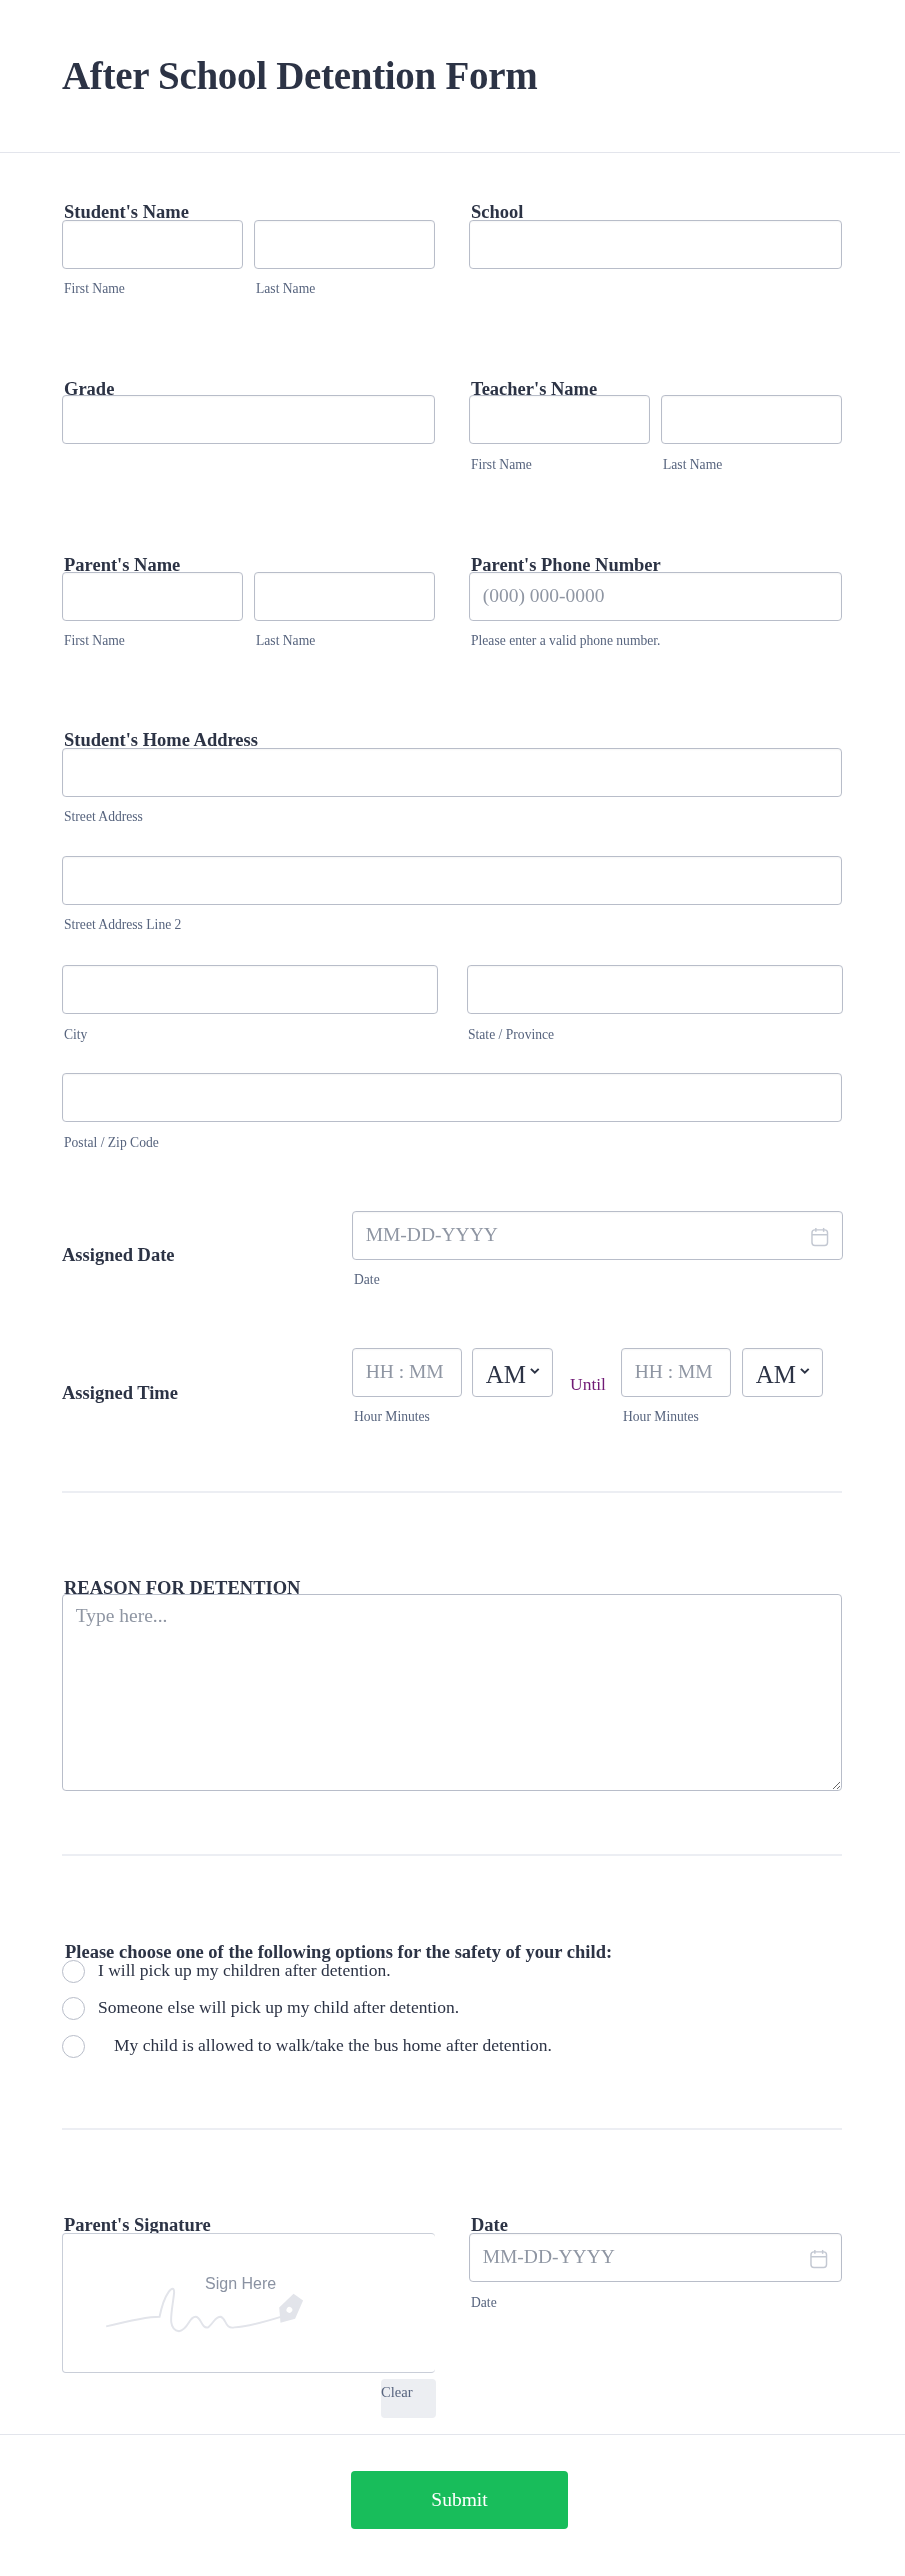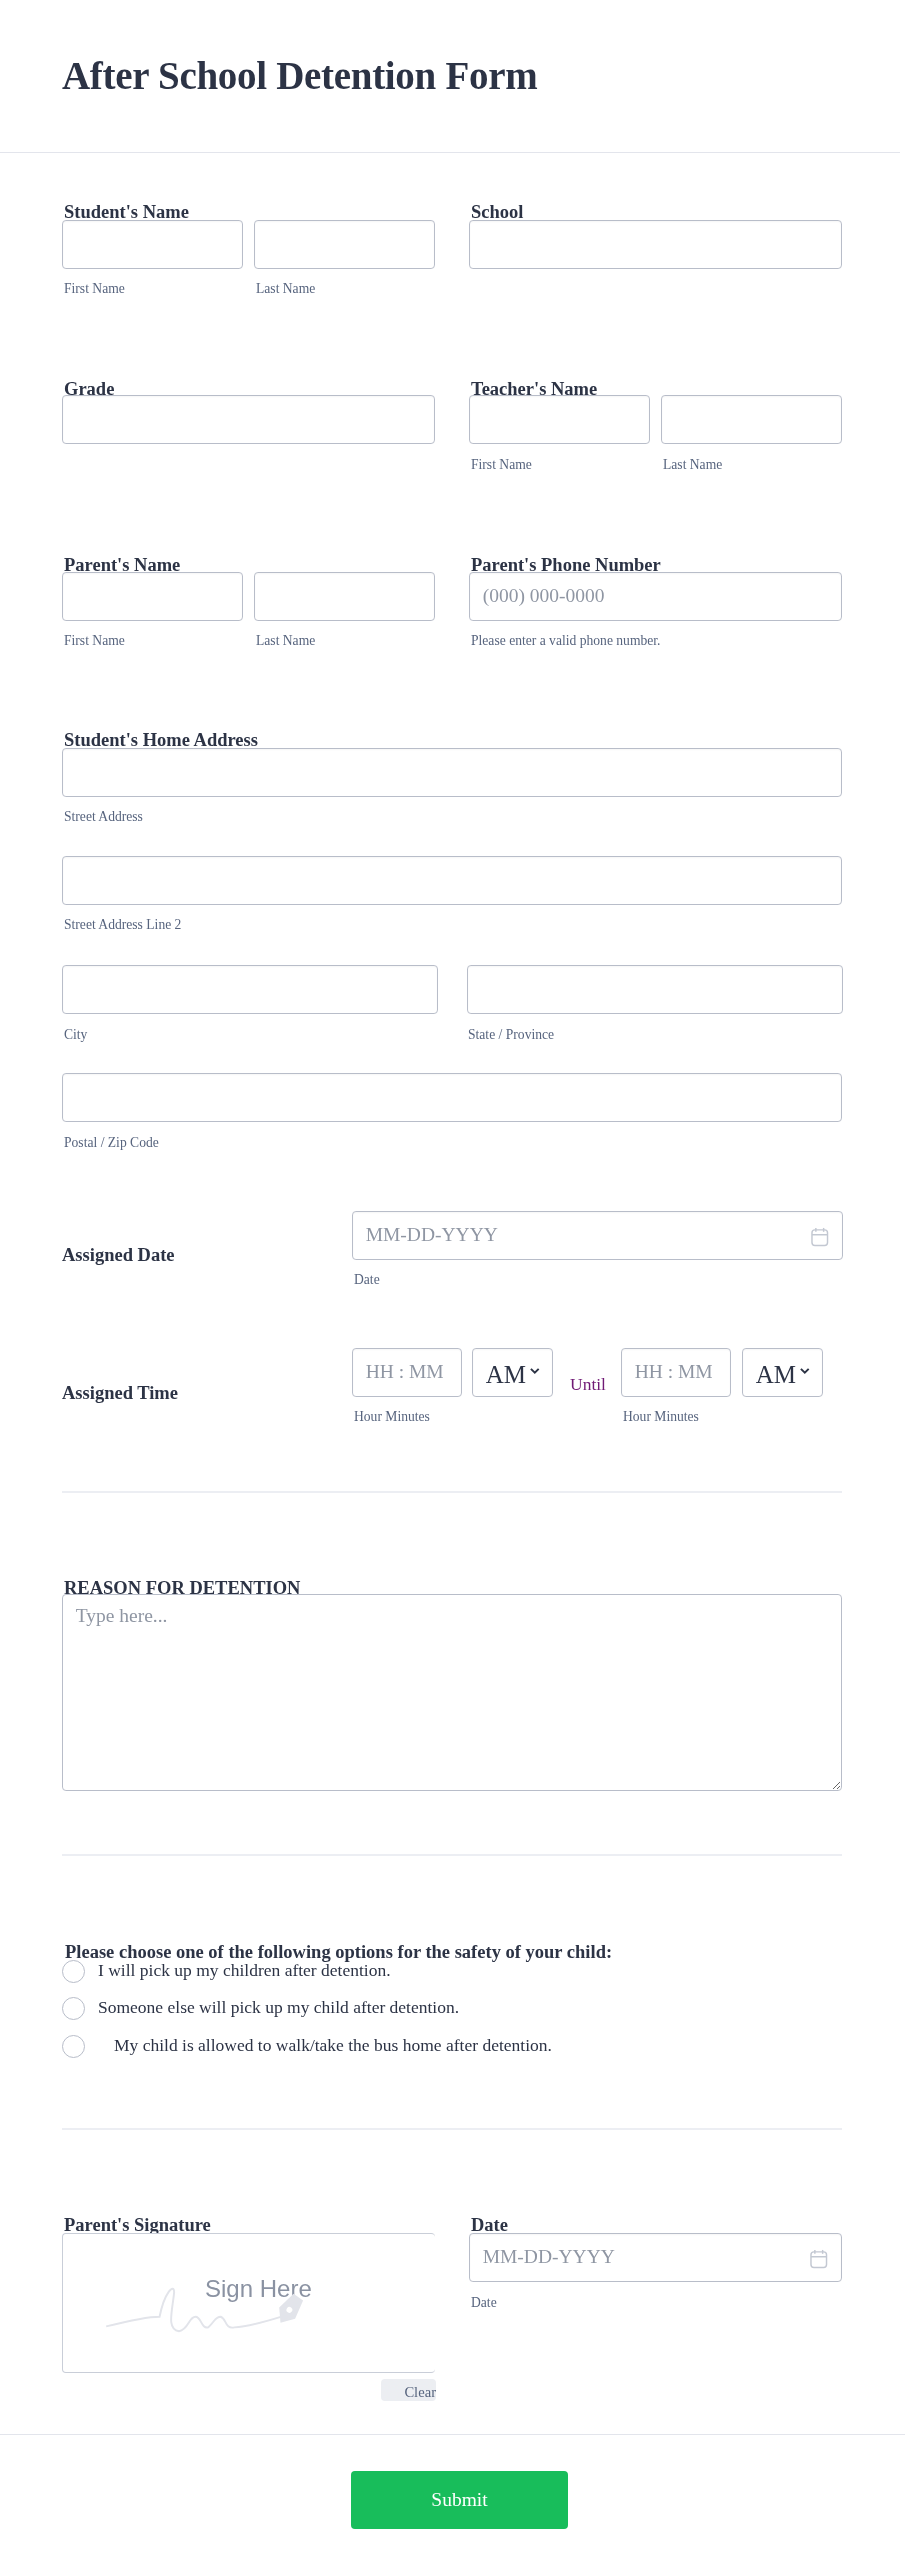--- a/index.html
+++ b/index.html
@@ -11,25 +11,25 @@
   .label { position: absolute; font-size: 18.5px; font-weight: bold; color: #2c3345; margin-top: 24px; }
   .sublabel { position: absolute; font-size: 13.6px; color: #57647e; }
   .input { position: absolute; height: 49px; border: 1px solid #b8bdc9; border-radius: 3.9px; background: #fff; box-shadow: inset 0 1px 1.9px rgba(0,0,0,0.04); }
   .ph { position: absolute; left: 12.7px; top: 11.7px; font-size: 19.5px; color: #8f96a3; }
   .divider { position: absolute; left: 62px; width: 780px; height: 1.9px; background: #eceef3; }
   .radio { position: absolute; width: 23.4px; height: 23.4px; border: 1.5px solid #b8bdc9; border-radius: 50%; background: #fff; }
   .radio-label { position: absolute; font-size: 17.5px; color: #2c3345; }
   .select-val { position: absolute; left: 12.7px; top: 11.7px; font-size: 25px; color: #2c3345; }
   .chev { position: absolute; right: 10.7px; top: 14.6px; width: 13.6px; height: 13.6px; }
   .cal { position: absolute; right: 12.7px; top: 13.6px; width: 19.5px; height: 21.4px; }
-  .clear-btn { position: absolute; left: 381px; top: 2379px; width: 55px; height: 22px; background: #eceef2; border-radius: 3.9px; font-size: 14.6px; color: #57647e; text-align: right; line-height: 27px; }
+  .clear-btn { position: absolute; left: 381px; top: 2379px; width: 55px; height: 39px; background: #eceef2; border-radius: 3.9px; font-size: 14.6px; color: #57647e; text-align: left; line-height: 27px; }
   .footer { position: absolute; left: 0; top: 2434px; width: 906px; height: 142px; border-top: 1.9px solid #e3e5ec; }
   .submit { position: absolute; left: 351px; top: 2471px; width: 217px; height: 58px; background: #18bd5b; border-radius: 3.9px; color: #fff; font-size: 19.5px; text-align: center; line-height: 58px; }
   .sig { position: absolute; left: 62px; top: 2233px; width: 373px; height: 140px; border: 1px solid #c9ced8; border-radius: 3.9px; background: #fff; border-right: none; }
-  .sign-here { position: absolute; left: 142px; top: 41px; font-size: 24px; color: #8a92a2; font-family: "Liberation Sans", sans-serif; }
+  .sign-here { position: absolute; left: 142px; top: 41px; font-size: 16px; color: #8a92a2; font-family: "Liberation Sans", sans-serif; }
   textarea.ta { position: absolute; left: 62px; top: 1594px; width: 780px; height: 197px; border: 1px solid #b8bdc9; border-radius: 3.9px; resize: both; padding: 9.7px 12.7px; font-family: "Liberation Serif", serif; font-size: 19.5px; color: #2c3345; }
   textarea.ta::placeholder { color: #8f96a3; }
 </style>
 </head>
 <body>
 
 <div class="header">
   <div class="title">After School Detention Form</div>
 </div>
 

